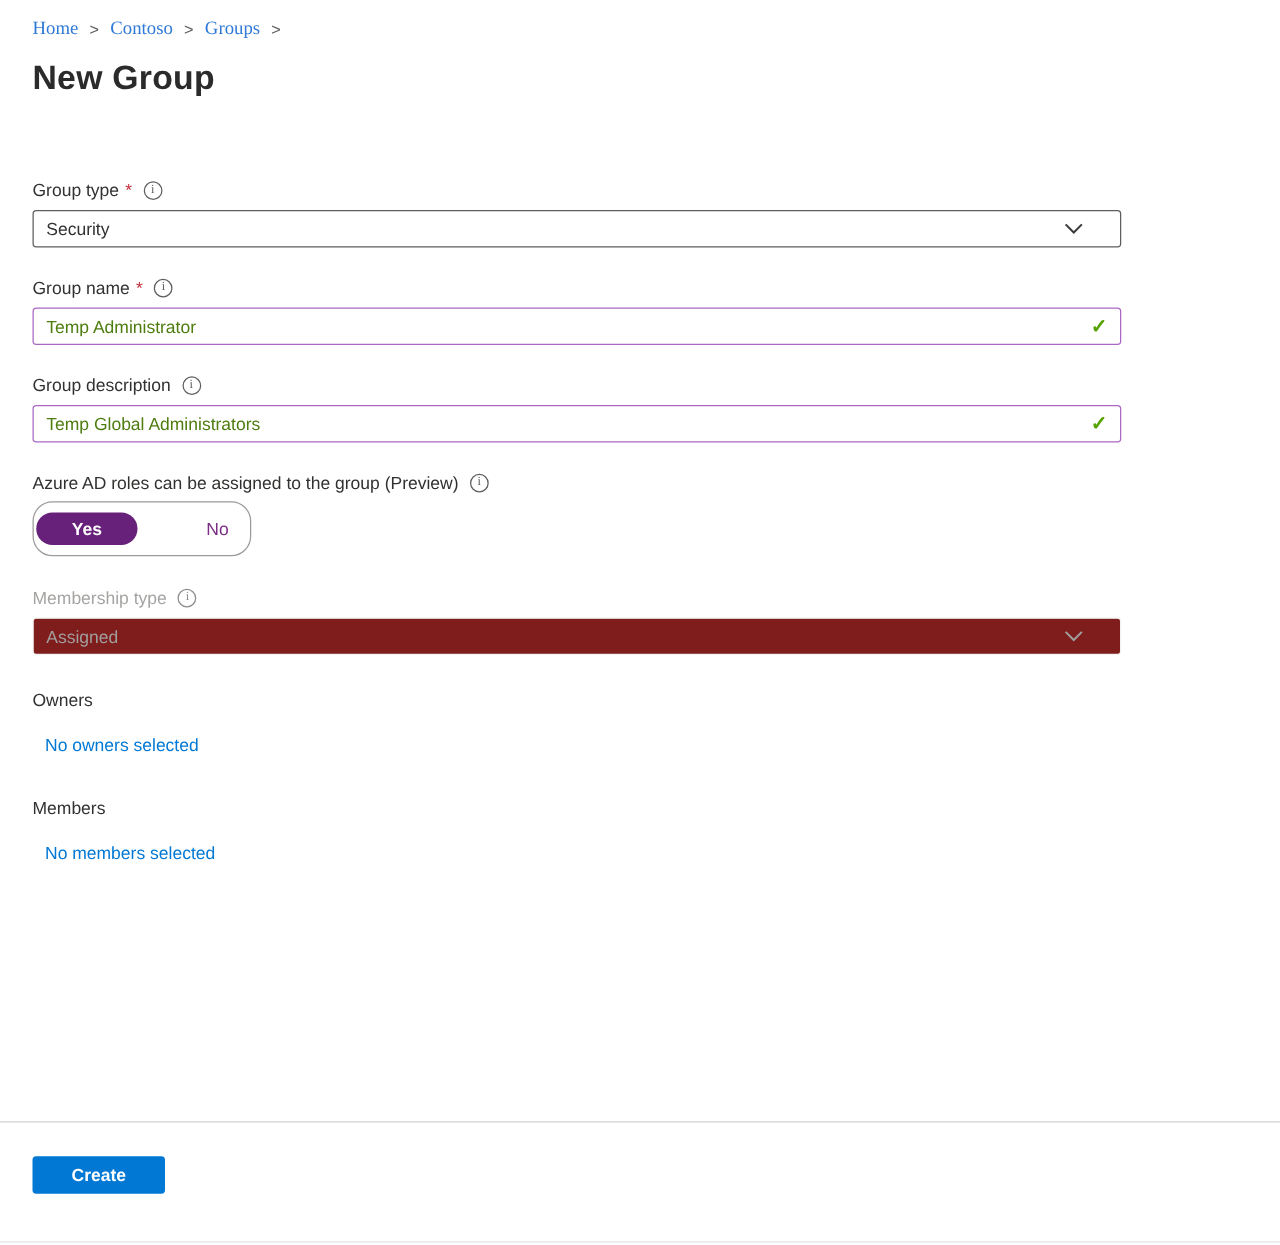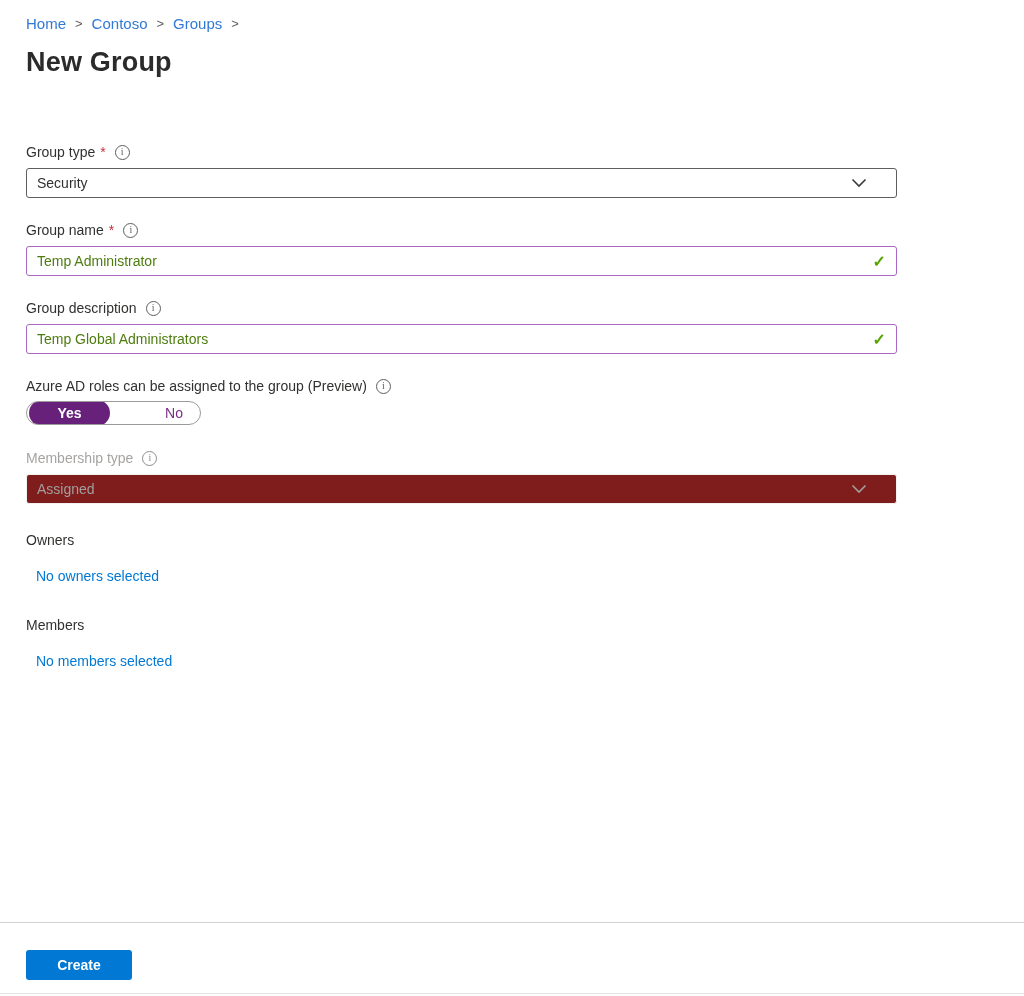--- a/index.html
+++ b/index.html
@@ -15,21 +15,21 @@
     padding: 15px 0 0 26px;
     width: 897px;
   }
   
   .breadcrumb {
     font-size: 15px;
     display: flex;
     align-items: center;
     gap: 9px;
   }
-  .crumb { color: var(--breadcrumb-blue, #3079d6); cursor: pointer; }
+  .crumb { color: var(--breadcrumb-blue, #3079d6); cursor: pointer; font-family: Liberation Serif, serif; }
   .crumb-sep { color: #605e5c; font-size: 13px; }
   
   .page-title {
     margin-top: 15px;
     font-size: 27px;
     font-weight: 600;
     color: #2b2b2b;
     letter-spacing: 0.2px;
   }
   
@@ -100,21 +100,21 @@
   .check-icon {
     color: var(--valid-green, #57a300);
     font-size: 16px;
     font-weight: 700;
     margin-left: 8px;
   }
   
   .toggle-field { margin-bottom: 25px; }
   .toggle-field .field-label { margin-bottom: 7px; }
   .toggle {
-    width: 175px; height: 24px;
+    width: 175px; height: 44px;
     border: 1px solid #9d9b99;
     border-radius: 16px;
     background: #fff;
     display: flex;
     align-items: center;
     overflow: hidden;
     gap: 38px;
   }
   .toggle-option-yes {
     width: 81px; height: 26px;
@@ -144,21 +144,21 @@
     margin: 20px 0 0 10px;
     font-size: 14px;
     color: var(--accent-blue, #0078d4);
     cursor: pointer;
   }
   .picker-section + .picker-section { margin-top: 32px; }
   
   .footer {
     position: absolute;
     left: 0; right: 0; bottom: 2px;
-    height: 72px;
+    height: 97px;
     background: #fff;
     border-top: 1px solid #d2d2d2;
     border-bottom: 1px solid #e3e3e3;
   }
   .create-button {
     margin: 27px 0 0 26px;
     width: 106px; height: 30px;
     background: var(--accent-blue, #0078d4);
     color: #fff;
     border: none;

